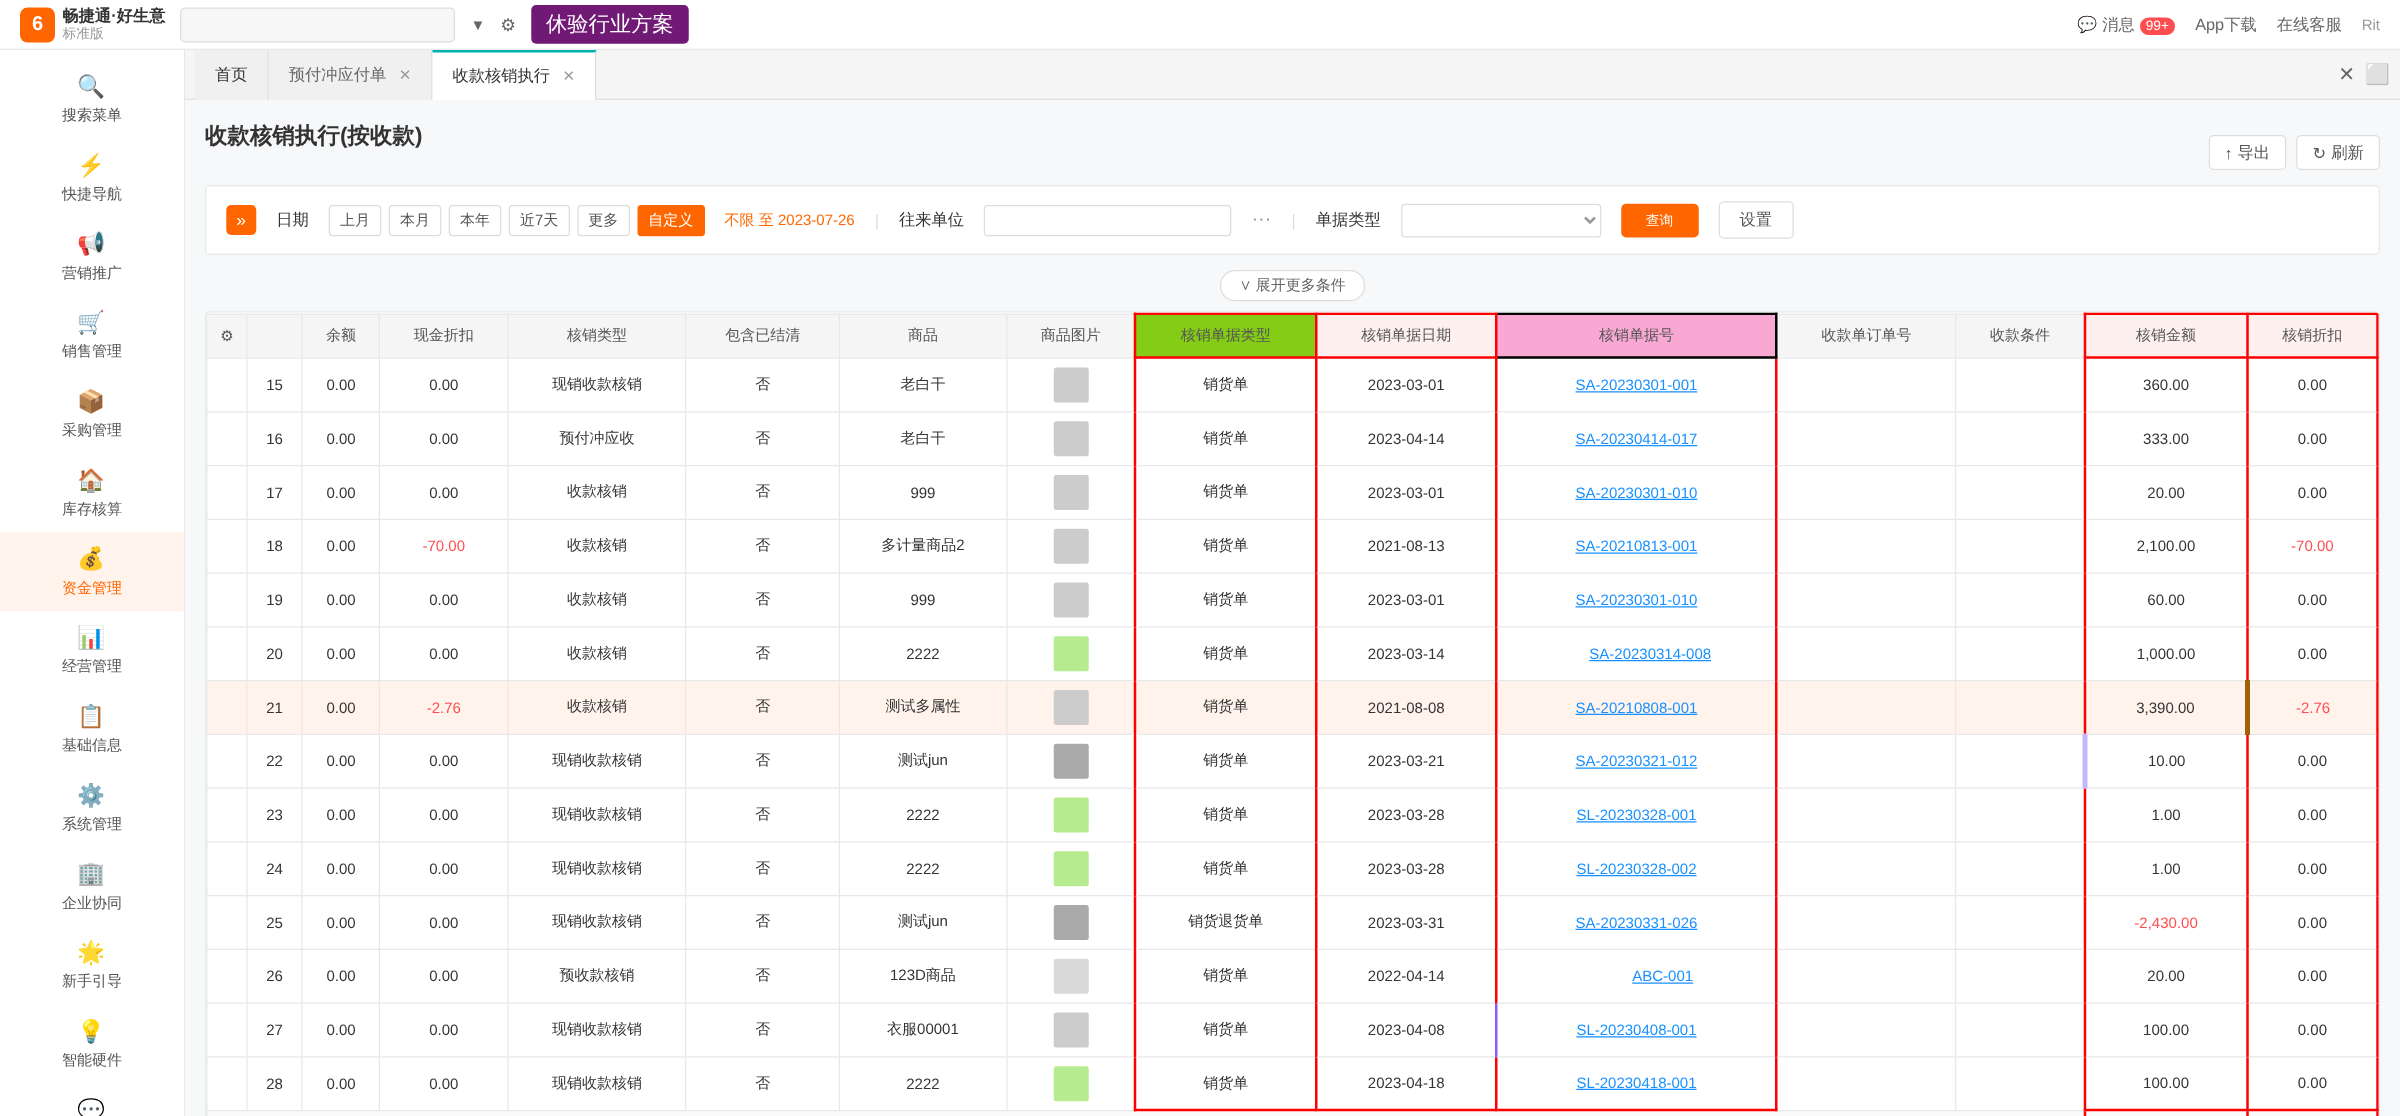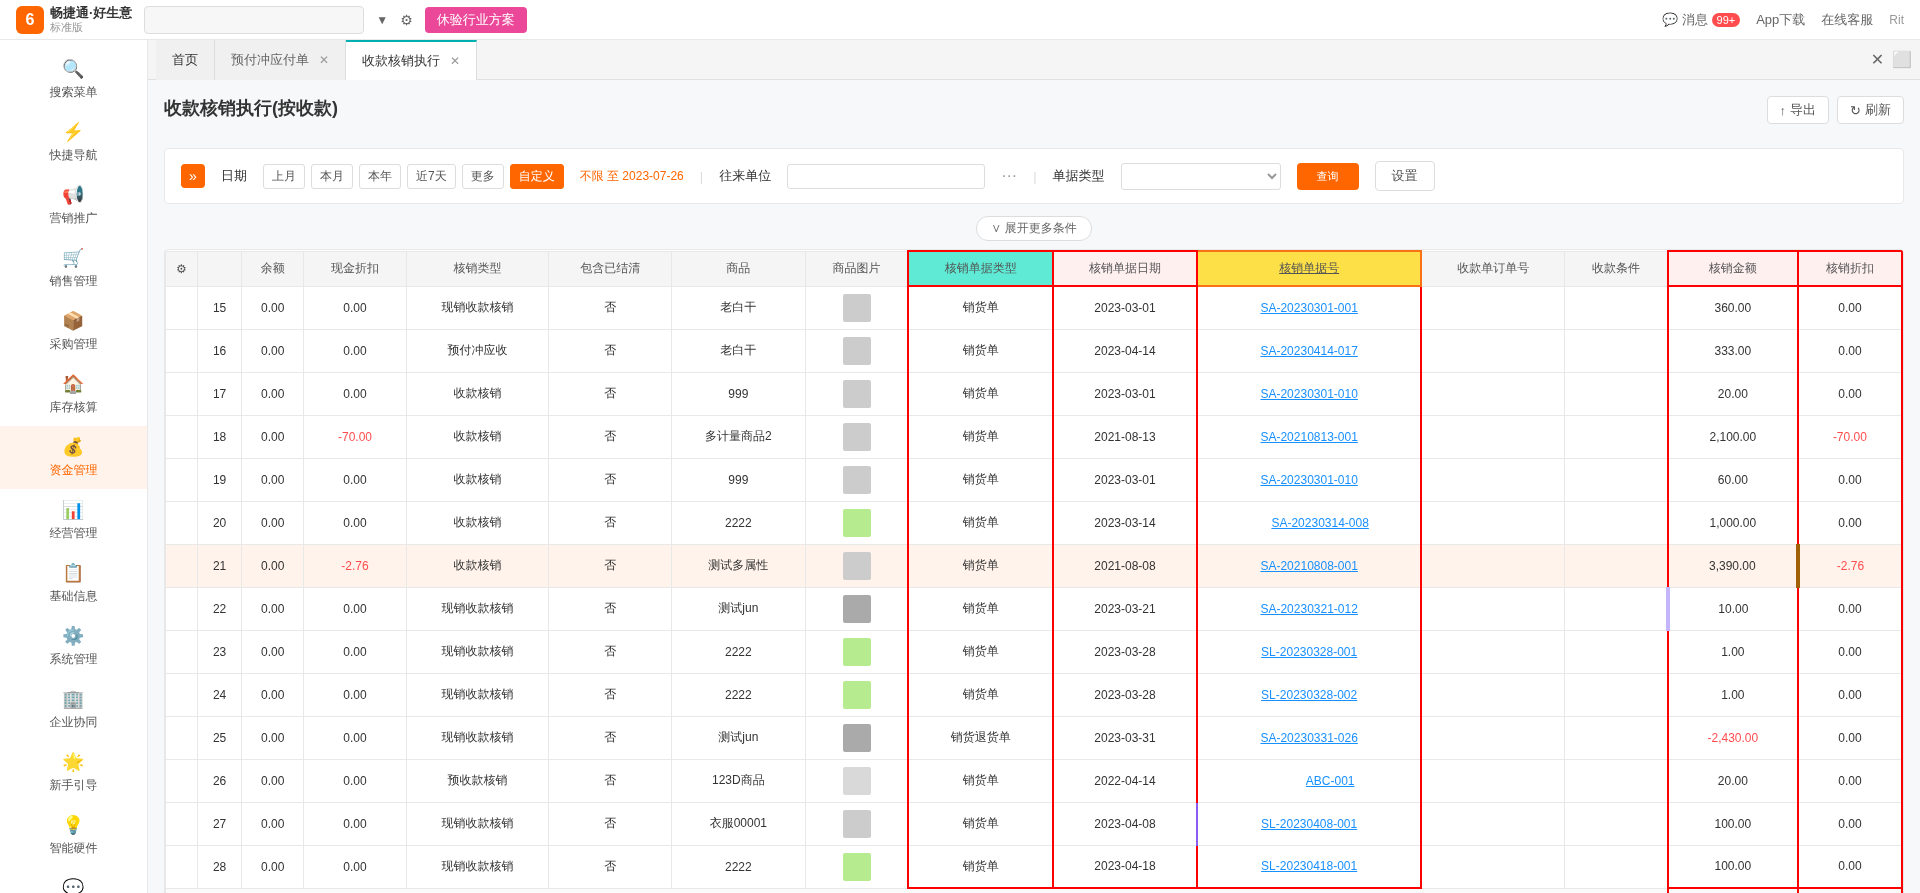--- a/index.html
+++ b/index.html
@@ -5,21 +5,21 @@
     * { box-sizing: border-box; margin: 0; padding: 0; }
     body { font-family: "Microsoft YaHei", Arial, sans-serif; font-size: 13px; background: #f0f2f5; color: #333; overflow: hidden; }
 
     
     .top-bar { height: 40px; background: #fff; display: flex; align-items: center; padding: 0 16px; border-bottom: 1px solid #e8e8e8; gap: 12px; }
     .top-bar-logo { display: flex; align-items: center; gap: 6px; }
     .logo-icon { width: 28px; height: 28px; background: #ff6600; border-radius: 6px; display: flex; align-items: center; justify-content: center; color: #fff; font-weight: bold; font-size: 16px; }
     .top-bar-search { flex: 1; max-width: 220px; height: 28px; border: 1px solid #ddd; border-radius: 4px; padding: 0 8px; background: #f7f7f7; color: #999; }
     .top-bar-dropdown { color: #666; font-size: 12px; cursor: pointer; }
     .top-bar-gear { color: #666; font-size: 14px; cursor: pointer; }
-    .top-bar-industry { background: #ec4899; color: #fff; border: none; border-radius: 4px; padding: 4px 12px; font-size: 13px; cursor: pointer; }
+    .top-bar-industry { background: #701a75; color: #fff; border: none; border-radius: 4px; padding: 4px 12px; font-size: 17px; cursor: pointer; }
     .top-bar-right { margin-left: auto; display: flex; align-items: center; gap: 16px; color: #666; font-size: 13px; }
     .badge { background: #ff4d4f; color: #fff; border-radius: 10px; padding: 1px 5px; font-size: 11px; }
     .top-bar-user { color: #999; font-size: 12px; }
 
     
     .app-layout { display: flex; height: calc(893px - 40px); }
 
     
     .sidebar { width: 148px; background: #fff; border-right: 1px solid #e8e8e8; display: flex; flex-direction: column; padding-top: 8px; overflow-y: auto; flex-shrink: 0; }
     .sidebar-item { display: flex; flex-direction: column; align-items: center; padding: 10px 0; cursor: pointer; color: #555; font-size: 12px; gap: 4px; }
@@ -188,21 +188,21 @@
         <span class="tab-close">✕</span>
       </div>
       <div class="tab-bar-right">
         <span class="tab-bar-action">✕</span>
         <span class="tab-bar-action">⬜</span>
       </div>
     </div>
 
     <div class="page-content">
 
-      <div style="display:flex;align-items:flex-start;justify-content:space-between;margin-bottom:12px">
+      <div style="display:flex;align-items:flex-end;justify-content:space-between;margin-bottom:12px">
         <h2 class="page-title">收款核销执行(按收款)</h2>
         <div style="display:flex;gap:8px">
           <button class="btn-export">
             <span>↑</span>
             <span>导出</span>
           </button>
           <button class="btn-refresh">
             <span>↻</span>
             <span>刷新</span>
           </button>
@@ -247,23 +247,23 @@
           <thead>
             <tr>
               <th class="gear-col">⚙</th>
               <th></th>
               <th>余额</th>
               <th>现金折扣</th>
               <th>核销类型</th>
               <th>包含已结清</th>
               <th>商品</th>
               <th>商品图片</th>
-              <th style="border: 2px solid red; background: #5eead4;">核销单据类型</th>
+              <th style="border: 2px solid red; background: #84cc16;">核销单据类型</th>
               <th style="border: 2px solid red; background: #fff0f0;">核销单据日期</th>
-              <th style="border: 2px solid #f97316; background: #fde047; text-decoration: underline;">核销单据号</th>
+              <th style="border: 2px solid #000000; background: #f9a8d4;">核销单据号</th>
               <th>收款单订单号</th>
               <th>收款条件</th>
               <th style="border: 2px solid red; background: #fff0f0;">核销金额</th>
               <th style="border: 2px solid red; background: #fff0f0;">核销折扣</th>
             </tr>
           </thead>
           <tbody id="table-body">
           <tr>
                 <td></td>
                 <td>15</td>

